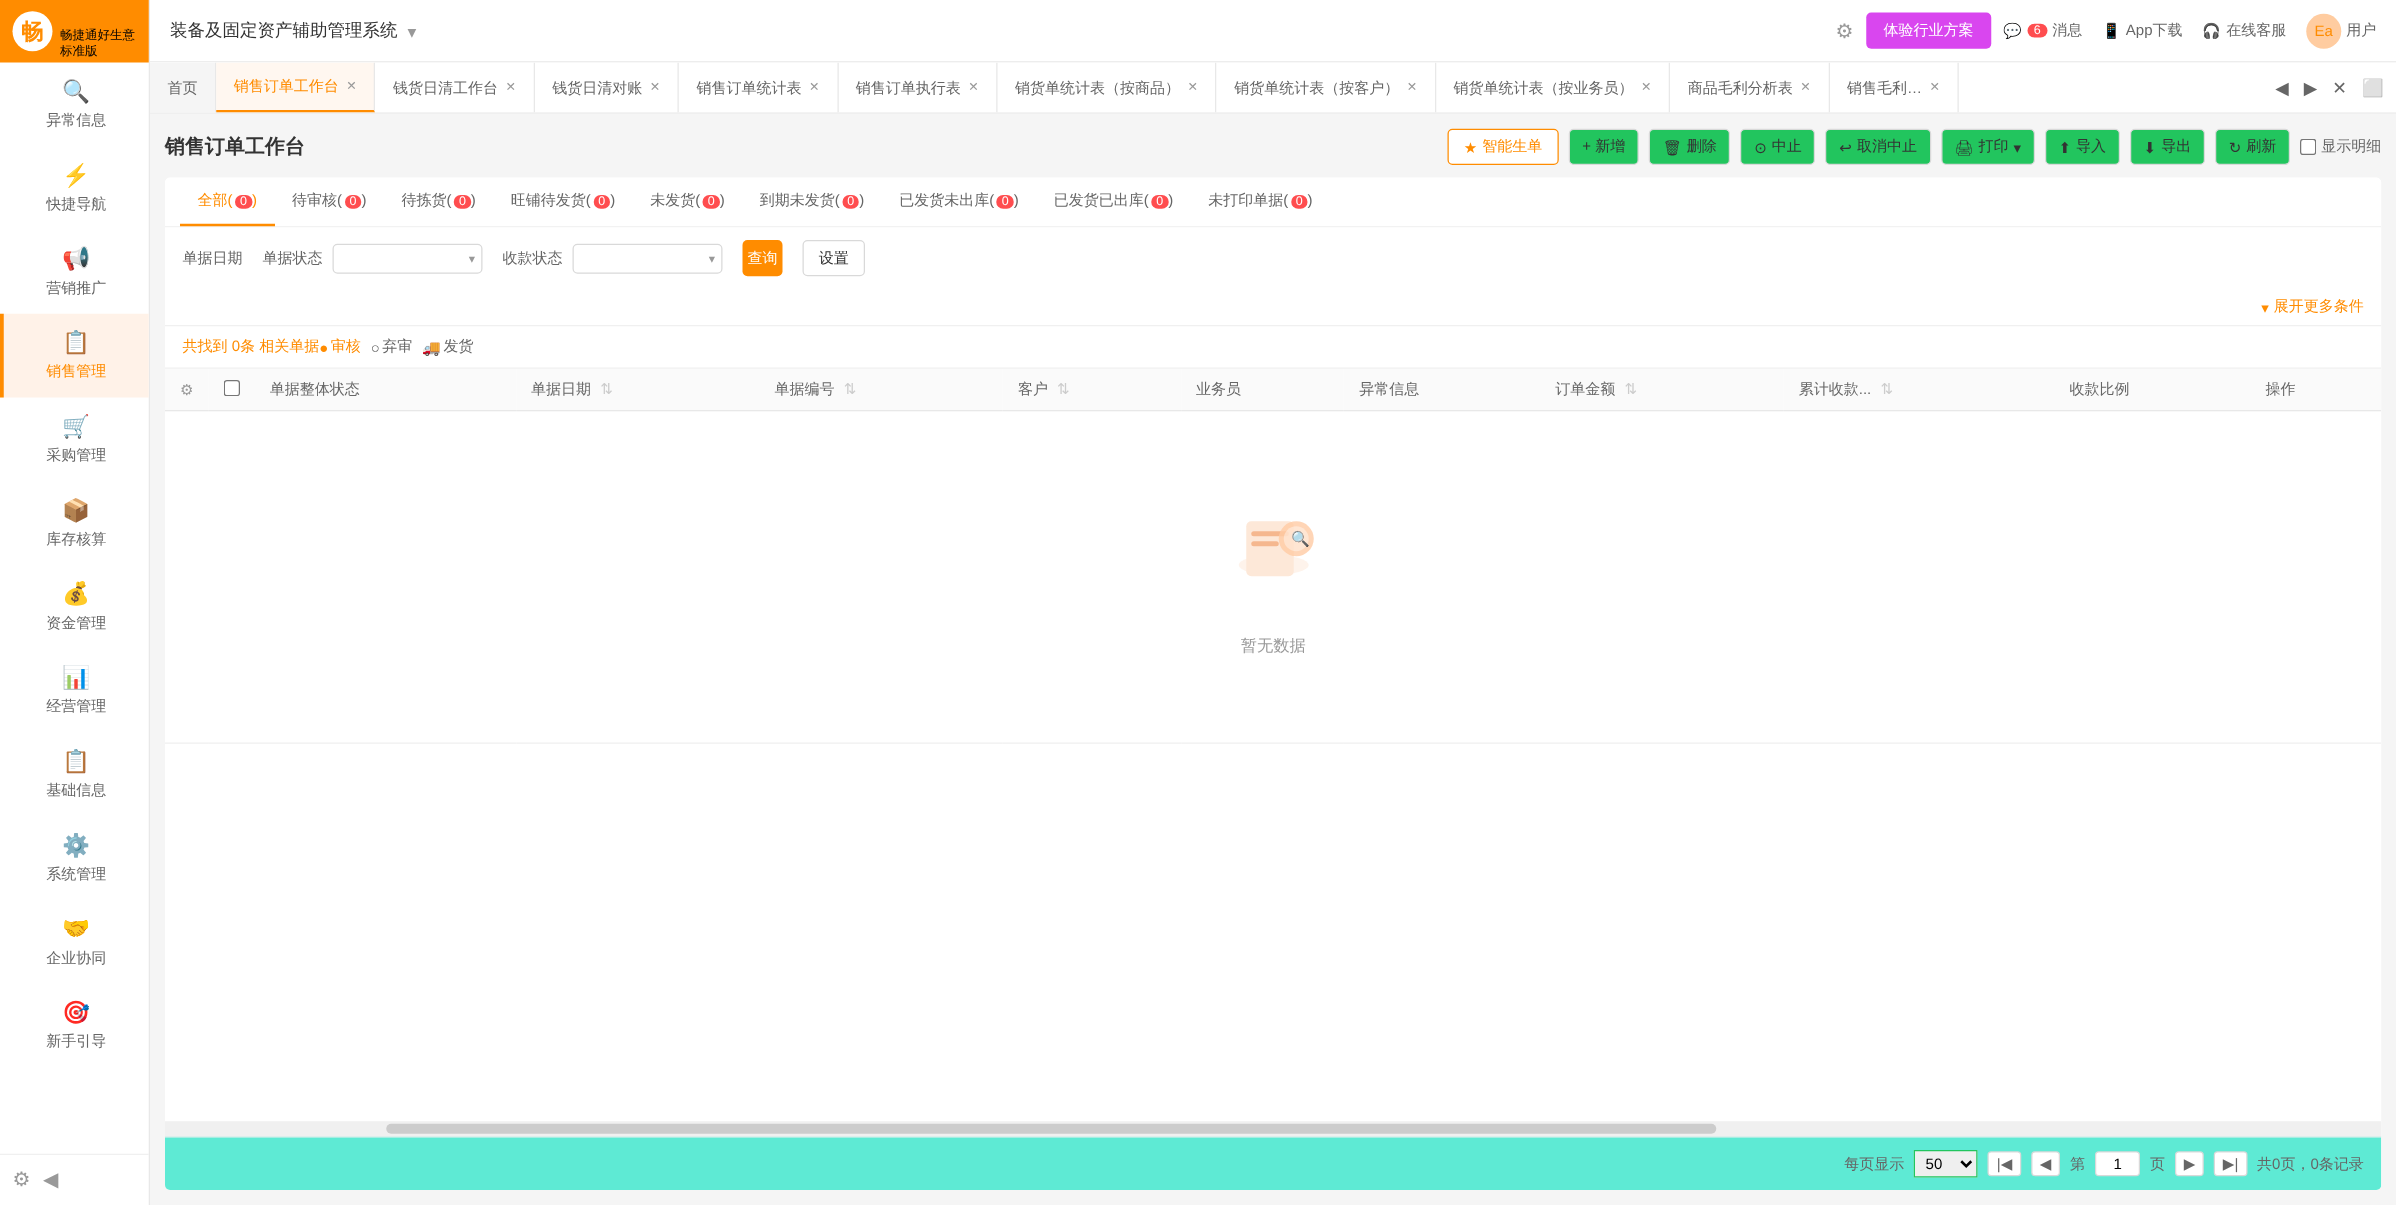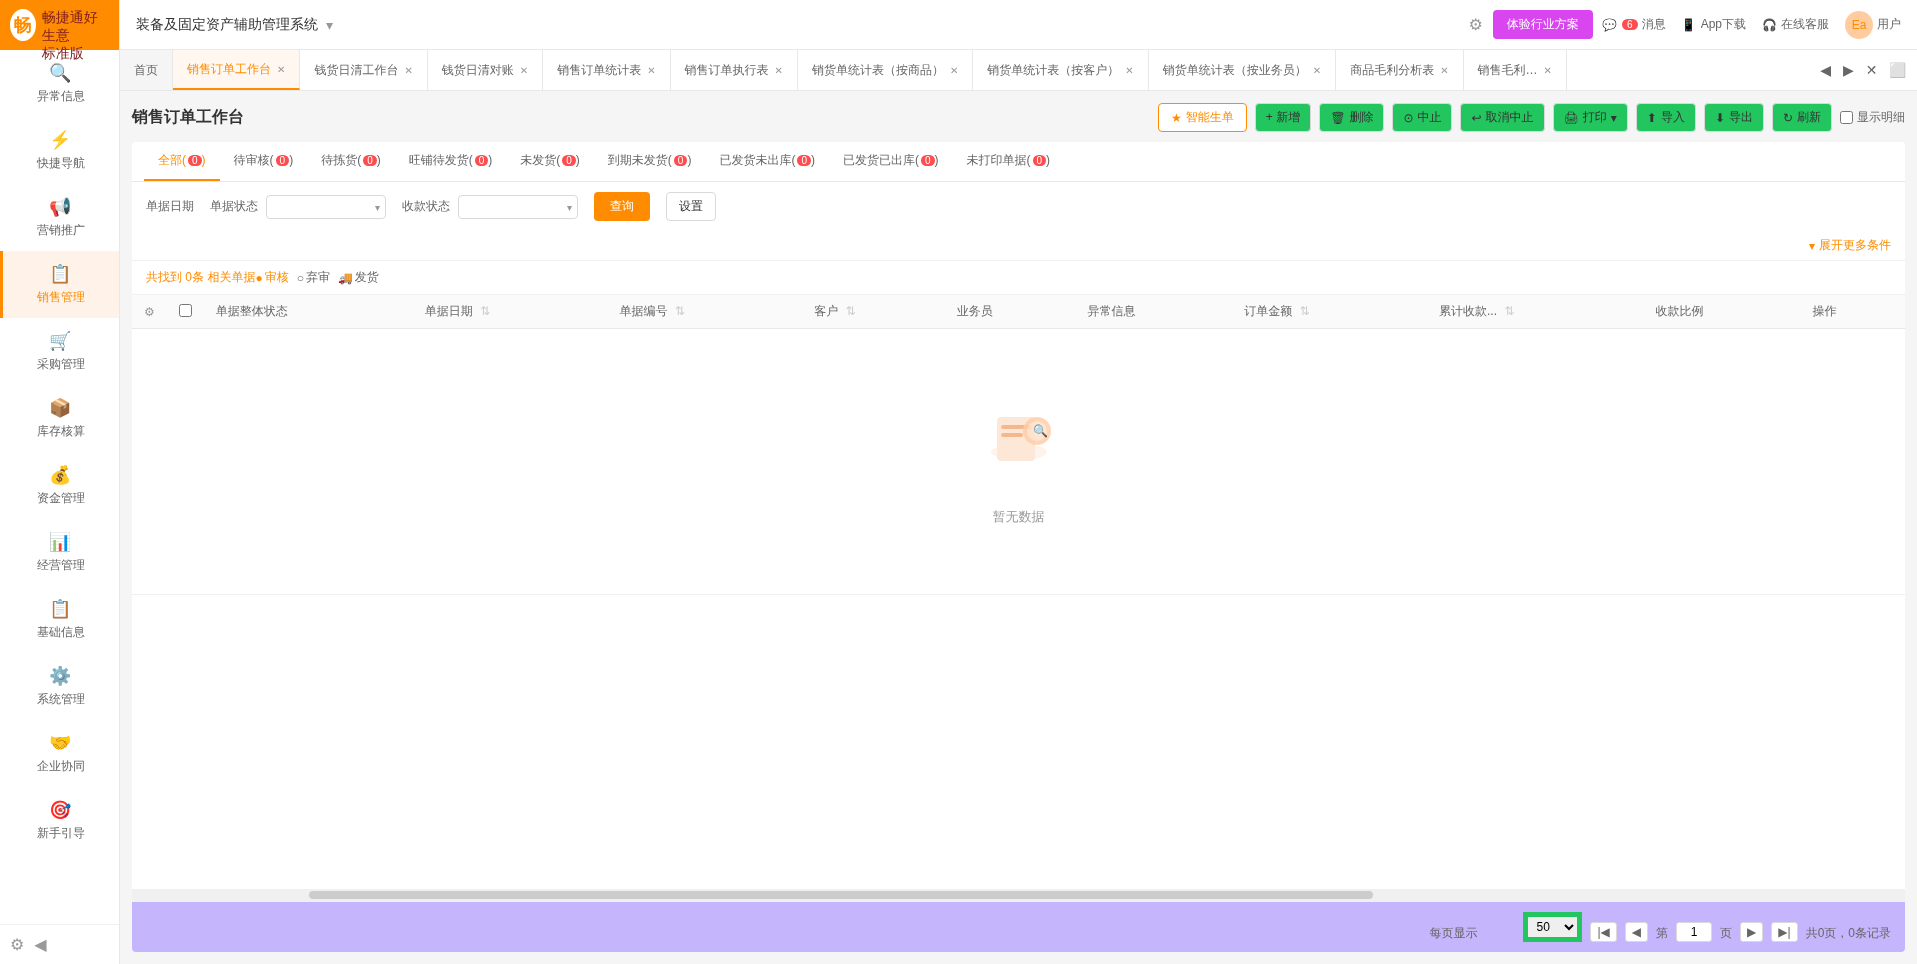--- a/index.html
+++ b/index.html
@@ -2,21 +2,21 @@
 <html><head>
   <meta charset="utf-8">
   <style>
     * { margin: 0; padding: 0; box-sizing: border-box; }
     body { font-family: 'Microsoft YaHei', Arial, sans-serif; font-size: 12px; color: #333; background: #f5f5f5; display: flex; height: 964px; overflow: hidden; }
 
     
     .sidebar { width: 120px; background: #fff; display: flex; flex-direction: column; border-right: 1px solid #e8e8e8; flex-shrink: 0; }
     .sidebar-logo { height: 50px; background: #ff8c00; display: flex; align-items: center; padding: 0 10px; gap: 6px; }
     .sidebar-logo-icon { width: 32px; height: 32px; background: #fff; border-radius: 50%; display: flex; align-items: center; justify-content: center; color: #ff8c00; font-size: 18px; font-weight: bold; }
-    .sidebar-logo-text { color: #7f1d1d; font-size: 14px; line-height: 1.3; margin-top: 20px; }
+    .sidebar-logo-text { color: #000000; font-size: 10px; line-height: 1.3; margin-top: 20px; }
     .sidebar-nav-item { padding: 12px 8px; display: flex; flex-direction: column; align-items: center; gap: 4px; cursor: pointer; color: #666; font-size: 12px; border-left: 3px solid transparent; }
     .sidebar-nav-item.active { background: #fff2e8; color: #ff8c00; border-left-color: #ff8c00; }
     .sidebar-nav-icon { font-size: 18px; }
     .sidebar-footer { margin-top: auto; display: flex; padding: 10px; gap: 10px; border-top: 1px solid #f0f0f0; }
     .sidebar-footer-btn { cursor: pointer; color: #999; font-size: 16px; }
 
     
     .main { flex: 1; display: flex; flex-direction: column; overflow: hidden; }
 
     
@@ -39,21 +39,21 @@
     .tabs-nav { display: flex; align-items: center; padding: 0 6px; gap: 4px; margin-left: auto; }
     .tabs-nav-btn { cursor: pointer; color: #666; padding: 2px 4px; font-size: 14px; }
 
     
     .content { flex: 1; overflow: hidden; display: flex; flex-direction: column; background: #f5f5f5; padding: 12px; }
     .content-header { display: flex; align-items: center; margin-bottom: 10px; }
     .content-title { font-size: 16px; font-weight: bold; color: #333; flex: 1; }
     .toolbar { display: flex; align-items: center; gap: 8px; }
     .btn-smart { background: #fff; border: 1px solid #ff8c00; color: #ff8c00; border-radius: 4px; padding: 5px 12px; cursor: pointer; font-size: 12px; display: flex; align-items: center; gap: 4px; }
     .btn-toolbar { background: #22c55e; border: 1px solid #d9d9d9; color: #333; border-radius: 4px; padding: 5px 10px; cursor: pointer; font-size: 12px; display: flex; align-items: center; gap: 4px; text-align: center; }
-    .btn-query { background: #ff8c00; color: #fff; border: none; border-radius: 4px; padding: 6px 16px; cursor: pointer; font-size: 12px; }
+    .btn-query { background: #ff8c00; color: #fff; border: none; border-radius: 4px; padding: 6px 4px; cursor: pointer; font-size: 12px; }
     .btn-settings { background: #fff; border: 1px solid #d9d9d9; color: #333; border-radius: 4px; padding: 5px 12px; cursor: pointer; font-size: 12px; }
 
     
     .filter-tabs { background: #fff; border-radius: 4px 4px 0 0; display: flex; align-items: center; padding: 0 12px; border-bottom: 1px solid #e8e8e8; }
     .filter-tab { padding: 10px 14px; cursor: pointer; color: #666; font-size: 12px; border-bottom: 2px solid transparent; white-space: nowrap; }
     .filter-tab.active { color: #ff8c00; border-bottom-color: #ff8c00; }
     .filter-tab .count-badge { background: #ff4d4f; color: #fff; border-radius: 10px; padding: 0 4px; font-size: 10px; margin-left: 2px; }
 
     
     .search-bar { background: #fff; padding: 10px 14px; display: flex; align-items: center; gap: 16px; flex-wrap: wrap; }
@@ -80,23 +80,23 @@
     tbody td { padding: 8px 12px; border-bottom: 1px solid #f0f0f0; color: #333; }
     .checkbox-col { width: 30px; text-align: center; }
     .settings-col { width: 30px; text-align: center; color: #999; cursor: pointer; }
 
     
     .empty-state { flex: 1; display: flex; flex-direction: column; align-items: center; justify-content: center; padding: 60px 0; }
     .empty-icon { font-size: 80px; color: #ffcca0; margin-bottom: 12px; }
     .empty-text { color: #999; font-size: 13px; }
 
     
-    .pagination { padding: 10px 14px; display: flex; align-items: flex-end; justify-content: flex-end; gap: 8px; border-top: 1px solid #f0f0f0; background: #c4b5fd; }
+    .pagination { padding: 10px 14px; display: flex; align-items: center; justify-content: flex-end; gap: 8px; border-top: 1px solid #f0f0f0; background: #5eead4; }
     .pagination-text { color: #666; font-size: 12px; }
-    .pagination-select { border: 5px solid #22c55e; border-radius: 0; padding: 2px 4px; font-size: 12px; margin-left: 38px; }
+    .pagination-select { border: 1px solid #22c55e; border-radius: 0; padding: 2px 4px; font-size: 12px; }
     .pagination-btn { border: 1px solid #d9d9d9; border-radius: 3px; padding: 2px 6px; cursor: pointer; background: #fff; color: #666; font-size: 12px; }
     .pagination-btn:disabled { color: #ccc; cursor: not-allowed; }
     .pagination-input { border: 1px solid #d9d9d9; border-radius: 3px; padding: 2px 4px; width: 36px; text-align: center; font-size: 12px; }
     .scroll-bar-area { height: 12px; background: #f0f0f0; position: relative; overflow: hidden; }
     .scroll-bar-thumb { height: 8px; background: #ccc; border-radius: 4px; position: absolute; top: 2px; left: 10%; width: 60%; }
 
     
     .inner-content { flex: 1; display: flex; flex-direction: column; overflow: hidden; background: #fff; border-radius: 4px; }
   </style>
 </head>

